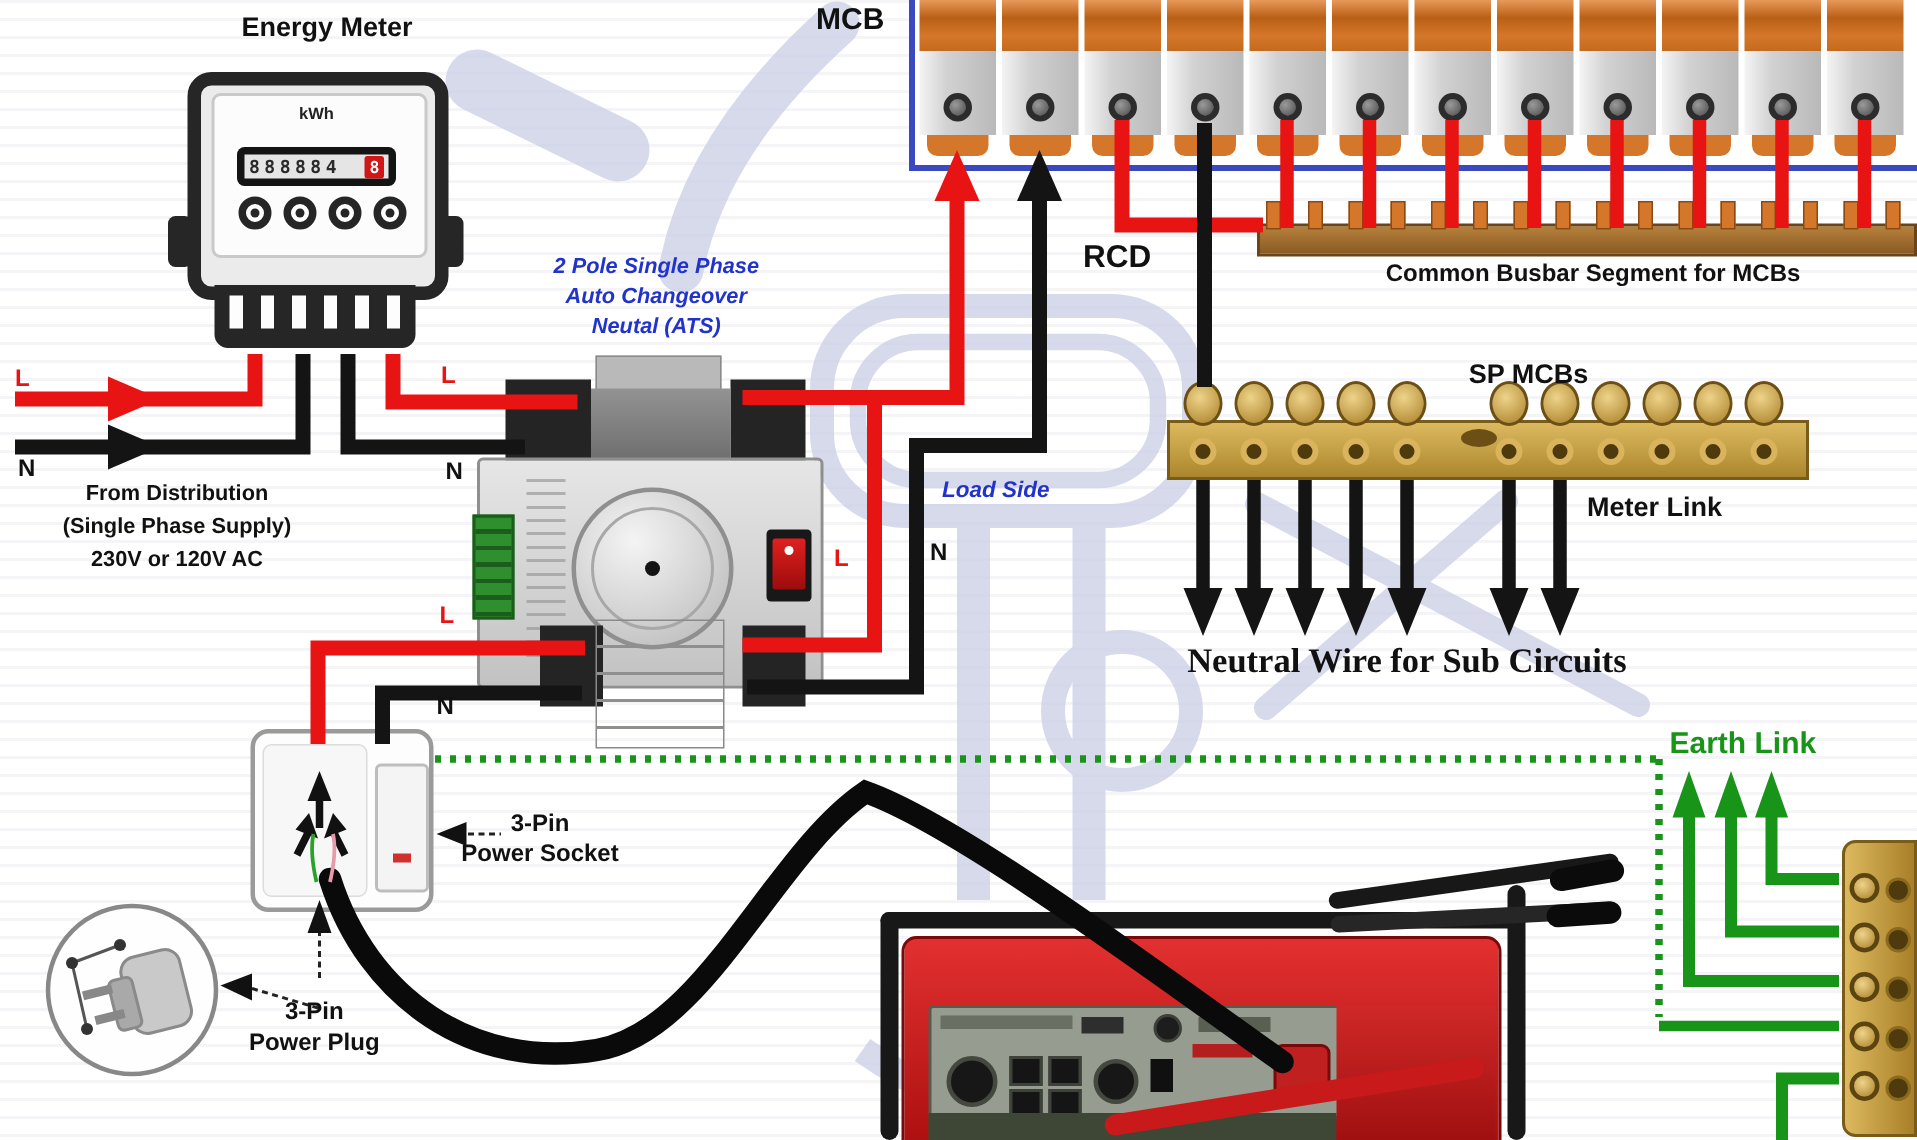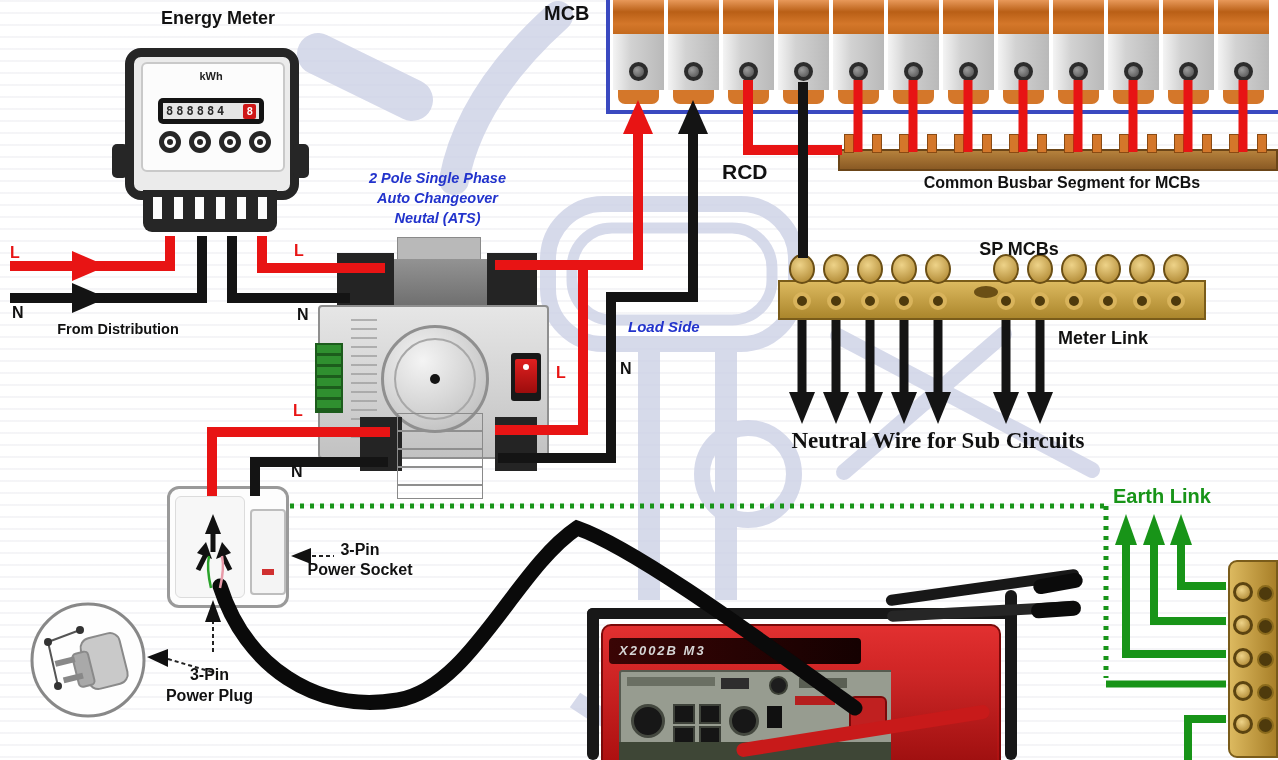--- a/index.html
+++ b/index.html
@@ -328,21 +328,20 @@
 
   <div class="comp" id="gen">
     <div class="g g-tube" style="left:2px;top:30px;width:12px;height:152px;"></div>
     <div class="g g-tube" style="left:420px;top:12px;width:12px;height:170px;"></div>
     <div class="g g-tube" style="left:2px;top:30px;width:430px;height:11px;"></div>
     <div class="g g-tube" style="left:300px;top:4px;width:195px;height:11px;transform:rotate(-8deg);"></div>
     <div class="g g-tube" style="left:302px;top:28px;width:190px;height:11px;transform:rotate(-3deg);background:#262626;"></div>
     <div class="g g-tube" style="left:448px;top:-2px;width:50px;height:15px;border-radius:8px;transform:rotate(-10deg);background:#0b0b0b;"></div>
     <div class="g g-tube" style="left:446px;top:24px;width:50px;height:15px;border-radius:8px;transform:rotate(-4deg);background:#0b0b0b;"></div>
     <div class="g g-body"></div>
-    <div class="g g-strip">X2002B M3</div>
     <div class="g g-panel">
       <div class="gp" style="left:6px;top:5px;width:88px;height:9px;background:#6a6f63;"></div>
       <div class="gp" style="left:100px;top:6px;width:28px;height:11px;background:#2e2e2e;"></div>
       <div class="gp" style="left:148px;top:4px;width:15px;height:15px;border-radius:50%;background:#1d1d1d;border:2px solid #3c4036;"></div>
       <div class="gp" style="left:178px;top:6px;width:48px;height:10px;background:#5a5f53;"></div>
       <div class="gp" style="left:174px;top:24px;width:40px;height:9px;background:#b51e1e;"></div>
       <div class="gp" style="left:10px;top:32px;width:28px;height:28px;border-radius:50%;background:#171717;border:3px solid #44483f;"></div>
       <div class="gp" style="left:52px;top:32px;width:18px;height:16px;background:#151515;border:2px solid #3e423a;"></div>
       <div class="gp" style="left:78px;top:32px;width:18px;height:16px;background:#151515;border:2px solid #3e423a;"></div>
       <div class="gp" style="left:52px;top:54px;width:18px;height:16px;background:#151515;border:2px solid #3e423a;"></div>
@@ -468,20 +467,22 @@
   <div class="label blu" style="left:628px;top:318px;font-size:15px;">Load Side</div>
 
   <div class="label c blu" style="left:355px;top:168px;width:165px;font-size:14.5px;line-height:20px;">
     <div>2 Pole Single Phase</div>
       <div>Auto Changeover</div>
       <div>Neutal (ATS)</div>
   </div>
 
   <div class="label c" style="left:28px;top:318px;width:180px;font-size:14.5px;line-height:22px;font-weight:600;">
     <div>From Distribution</div>
+    <div>(Single Phase Supply)</div>
+      <div>230V or 120V AC</div>
   </div>
 
   <div class="label c" style="left:295px;top:540px;width:130px;font-size:16px;line-height:20px;">
     <div>3-Pin</div>
       <div>Power Socket</div>
   </div>
   <div class="label c" style="left:152px;top:664px;width:115px;font-size:16px;line-height:21px;">
     <div>3-Pin</div>
       <div>Power Plug</div>
   </div>

